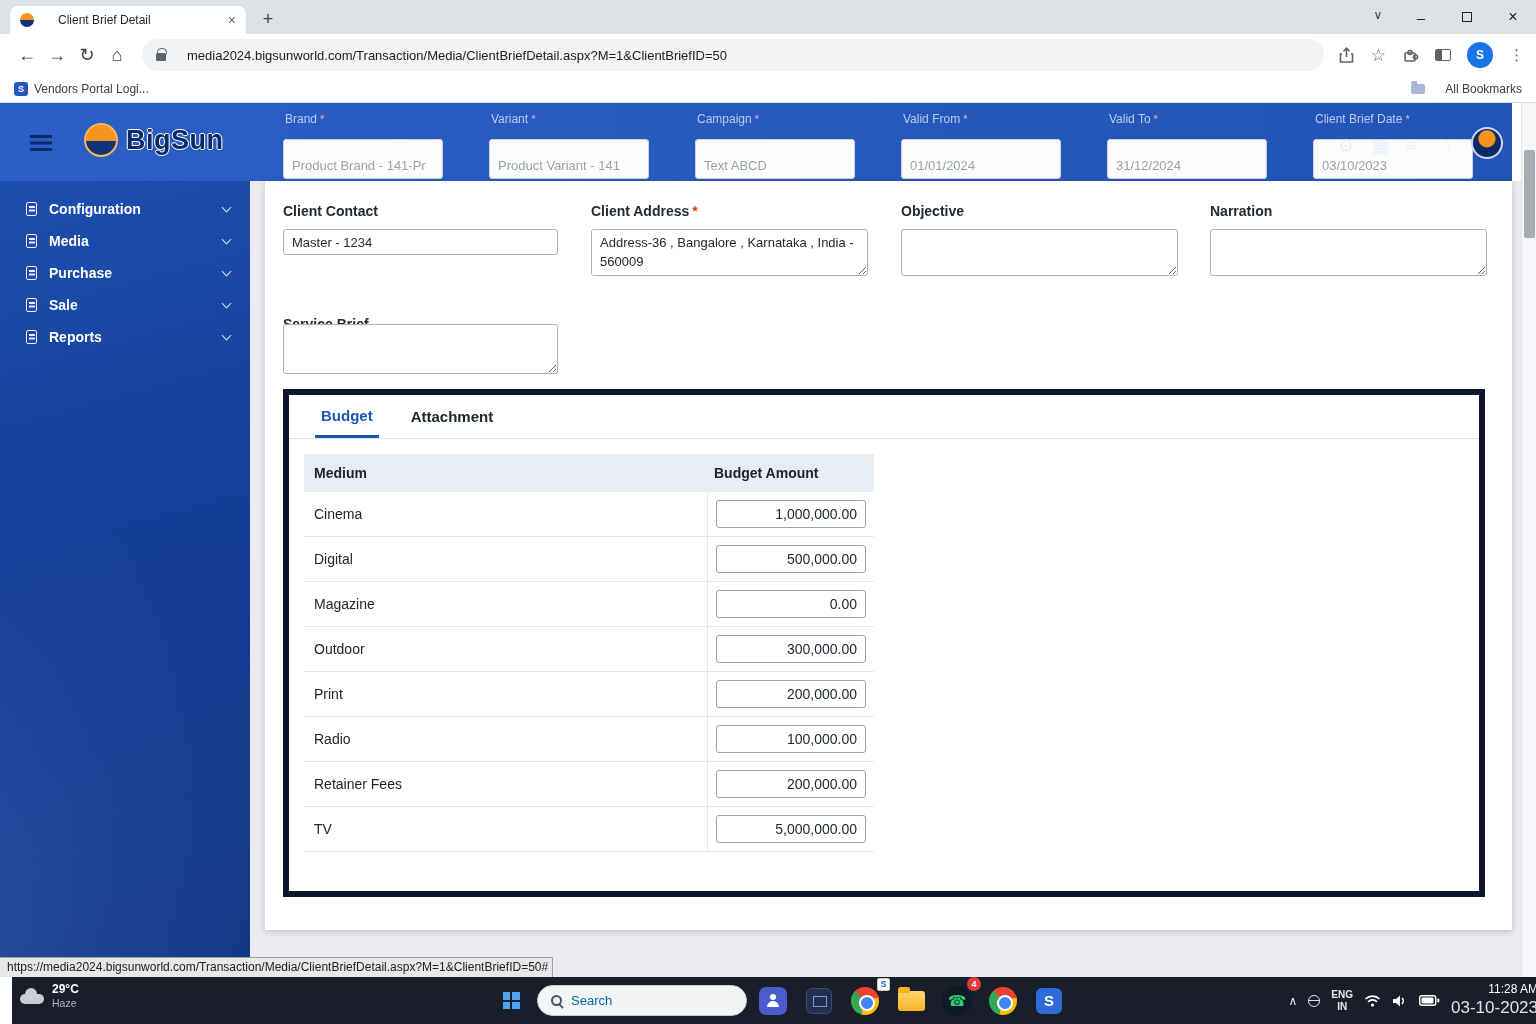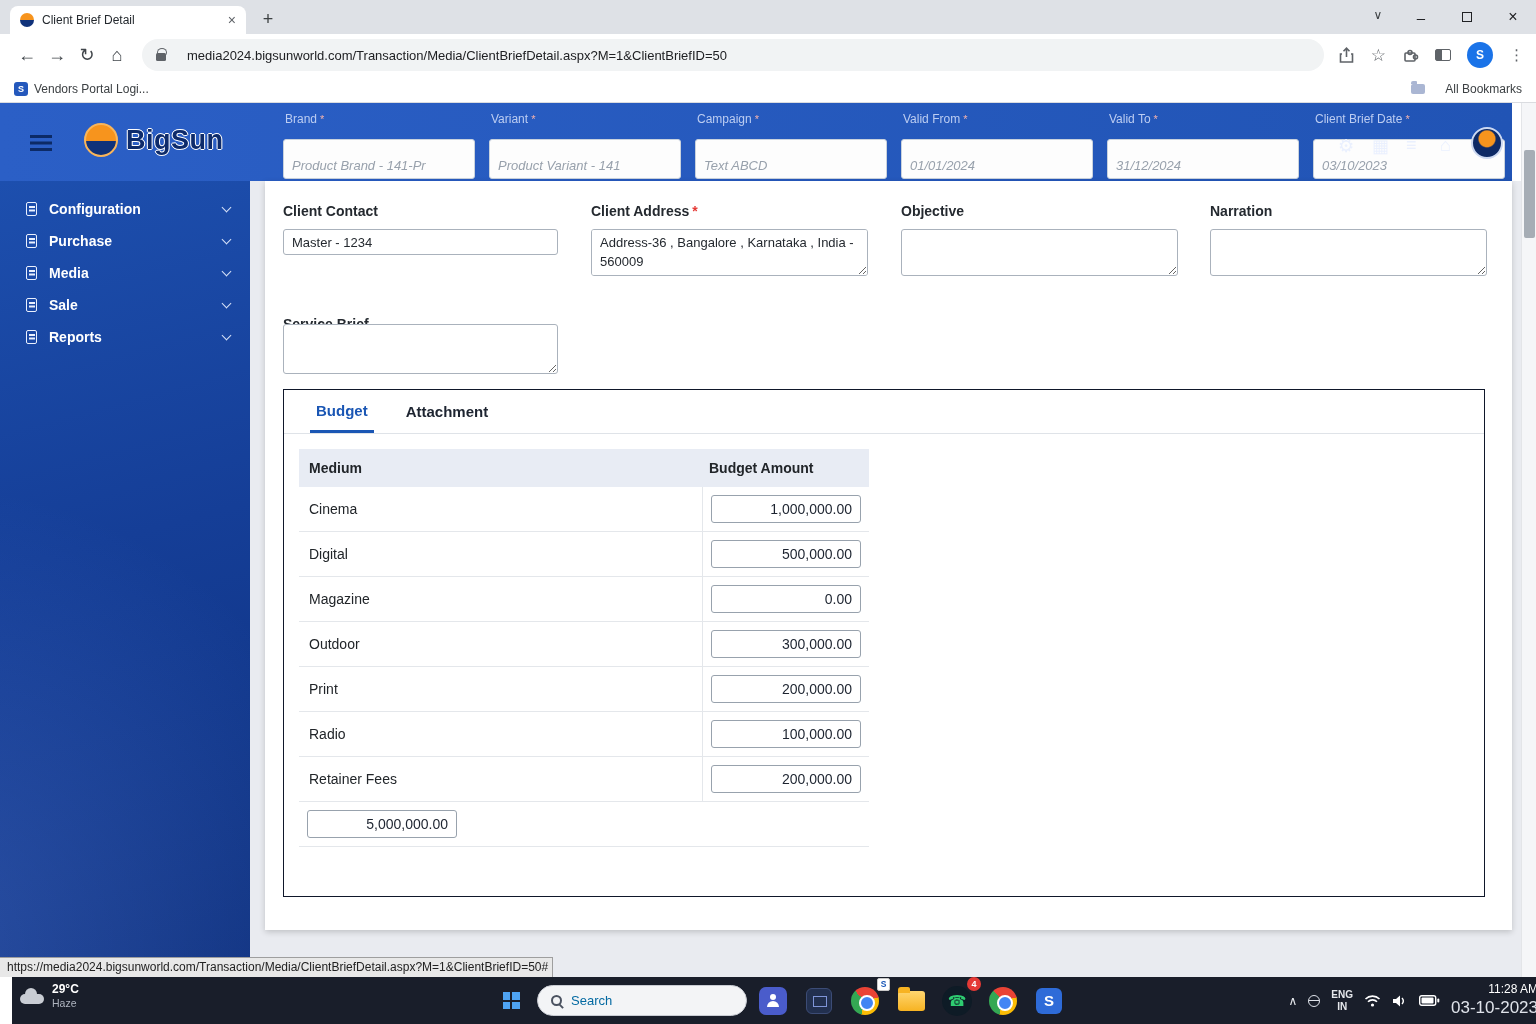--- a/index.html
+++ b/index.html
@@ -1,20 +1,20 @@
 <!DOCTYPE html>
 <html><head>
 <meta charset="utf-8">
 <style>
   * { box-sizing: border-box; margin: 0; padding: 0; }
   html,body { width:1536px; height:1024px; overflow:hidden; font-family:"Liberation Sans", sans-serif; background:#fff; }
 
   
   .tabstrip { position:absolute; left:0; top:0; width:1536px; height:34px; background:#dee1e6; }
-  .tab { position:absolute; left:10px; top:6px; width:236px; height:28px; background:#fff; border-radius:8px 8px 0 0; display:flex; align-items:center; gap:8px; padding:0 10px; }
+  .tab { position:absolute; left:10px; top:6px; width:236px; height:28px; background:#fff; border-radius:8px 8px 0 0; display:flex; align-items:center; gap:24px; padding:0 10px; }
   .tab-title { flex:1; font-size:12px; color:#24292e; white-space:nowrap; overflow:hidden; text-overflow:ellipsis; }
   .mini-sun { width:14px; height:14px; border-radius:50%; background:linear-gradient(180deg,#f7941d 50%,#10327a 50%); flex:0 0 auto; }
   .tab-close { font-size:14px; color:#5f6368; line-height:1; cursor:default; }
   .newtab { position:absolute; left:256px; top:8px; width:24px; height:24px; text-align:center; line-height:22px; font-size:18px; color:#3c4043; }
   .tab-caret { position:absolute; left:1366px; top:8px; width:24px; height:20px; text-align:center; font-size:12px; color:#3c4043; }
   .winctl { position:absolute; top:0; height:34px; width:46px; display:flex; align-items:center; justify-content:center; color:#202124; }
   .winctl.min { left:1398px; font-size:15px; }
   .winctl.max { left:1444px; }
   .maxbox { width:10px; height:10px; border:1.2px solid #202124; }
   .winctl.cls { left:1490px; font-size:16px; }
@@ -47,21 +47,21 @@
   
   .appbar { position:absolute; left:0; top:0; width:1512px; height:78px; background:linear-gradient(90deg,#2b5fc6,#2154b5); }
   .burger { position:absolute; left:30px; top:32px; width:22px; height:2.6px; background:#0c2a66; box-shadow:0 6.5px 0 #0c2a66, 0 13px 0 #0c2a66; }
   .logo { position:absolute; left:84px; top:20px; display:flex; align-items:center; gap:8px; }
   .sun { width:34px; height:34px; border-radius:50%; background:linear-gradient(180deg,#f7941d 52%,#10327a 52%); border:2px solid #f9b55a; }
   .logo-text { font-size:27px; font-weight:800; color:#0d2b6b; letter-spacing:.5px;
                text-shadow:0 1px 0 #fff,0 -1px 0 #fff,1px 0 0 #fff,-1px 0 0 #fff; }
   .hfield { position:absolute; top:0; width:174px; }
   .hfield .hlabel { position:absolute; top:9px; left:2px; font-size:12px; color:#bccdf2; white-space:nowrap; }
   .hfield .hreq { color:#f3b2ad; margin-left:3px; font-size:11px; }
-  .hfield input { position:absolute; top:36px; left:0; width:192px; height:40px; border:1px solid #c9d2dd; border-radius:3px; background:#fdfdfd; color:#98a1ac; font-size:13px; font-family:"Liberation Sans",sans-serif; padding:16px 8px 4px;font-style:italic; }
+  .hfield input { position:absolute; top:36px; left:0; width:160px; height:40px; border:1px solid #c9d2dd; border-radius:3px; background:#fdfdfd; color:#98a1ac; font-size:13px; font-family:"Liberation Sans",sans-serif; padding:16px 8px 4px; }
   .appbar-ic { position:absolute; top:32px; font-size:18px; color:#eaf0fe; }
   .app-avatar { position:absolute; left:1471px; top:24px; width:32px; height:32px; border-radius:50%; background:radial-gradient(circle at 50% 35%, #f7941d 0 34%, #0e2a66 40%); border:2px solid #cdd9f2; }
 
   
   .sidebar { position:absolute; left:0; top:78px; width:250px; height:796px;
              background: radial-gradient(circle at -30% 95%, rgba(120,160,255,.25), transparent 55%),
                          linear-gradient(165deg,#1d4fae 0%,#153e97 45%,#0d2f7c 100%); }
   .side-list { padding-top:12px; }
   .side-item { height:32px; display:flex; align-items:center; padding:0 20px 0 26px; color:#fff; font-size:14px; font-weight:600; }
   .doc-ic { width:11px; height:14px; border:1.6px solid #eaf0fe; border-radius:2px; position:relative; margin-right:12px; flex:0 0 auto; }
@@ -69,21 +69,21 @@
   .chev { width:7px; height:7px; border-right:1.8px solid #d7e2f8; border-bottom:1.8px solid #d7e2f8; transform:rotate(45deg); margin-left:auto; margin-top:-4px; }
 
   
   .main { position:absolute; left:250px; top:78px; width:1286px; height:796px; background:#e9ebf0; }
   .card { position:absolute; left:15px; top:0; width:1247px; height:749px; background:#fff; box-shadow:0 2px 6px rgba(0,0,0,.18); }
   .flabel { position:absolute; font-size:14px; font-weight:600; color:#24292f; }
   .req { color:#e53935; margin-left:3px; }
   .tinput { position:absolute; border:1px solid #aab2bc; border-radius:3px; font-family:"Liberation Sans",sans-serif; font-size:13px; color:#24292f; padding:4px 8px; background:#fff; }
   textarea.tinput { resize:both; line-height:1.45; }
 
-  .panel { position:absolute; left:18px; top:208px; width:1202px; height:508px; border:1px solid #0f172a; }
+  .panel { position:absolute; left:18px; top:208px; width:1202px; height:508px; border:6px solid #0f172a; }
   .tabs-row { height:44px; border-bottom:1px solid #dfe3e8; display:flex; align-items:stretch; padding-left:26px; }
   .ptab { display:flex; align-items:center; font-size:15px; font-weight:700; padding:0 6px; }
   .ptab.active { color:#1a56b4; border-bottom:3px solid #1a56b4; }
   .ptab.idle { color:#1d2430; margin-left:26px; }
 
   .btable { position:absolute; left:15px; top:59px; width:570px; }
   .bt-head { height:38px; background:#e8ecf4; display:flex; align-items:center; font-size:14px; font-weight:700; color:#212529; }
   .bt-head .c1 { width:404px; padding-left:10px; }
   .bt-head .c2 { padding-left:6px; }
   .bt-row { height:45px; display:flex; align-items:center; border-bottom:1px solid #e4e7eb; }
@@ -233,26 +233,26 @@
 
   <div class="sidebar">
     <div class="side-list">
       <div class="side-item">
         <span class="doc-ic"></span>
         <span>Configuration</span>
         <span class="chev"></span>
       </div>
       <div class="side-item">
         <span class="doc-ic"></span>
-        <span>Purchase</span>
+        <span>Media</span>
         <span class="chev"></span>
       </div>
       <div class="side-item">
         <span class="doc-ic"></span>
-        <span>Media</span>
+        <span>Purchase</span>
         <span class="chev"></span>
       </div>
       <div class="side-item">
         <span class="doc-ic"></span>
         <span>Sale</span>
         <span class="chev"></span>
       </div>
       <div class="side-item">
         <span class="doc-ic"></span>
         <span>Reports</span>
@@ -312,20 +312,21 @@
           </div>
           <div class="bt-row">
             <span class="c1">Radio</span>
             <input value="100,000.00" style="">
           </div>
           <div class="bt-row">
             <span class="c1">Retainer Fees</span>
             <input value="200,000.00" style="">
           </div>
           <div class="bt-row">
+            <span class="c1">TV</span>
             <input value="5,000,000.00" style="">
           </div>
         </div>
       </div>
 
     </div>
   </div>
 
   <div class="vscroll">
     <div class="vthumb"></div>

